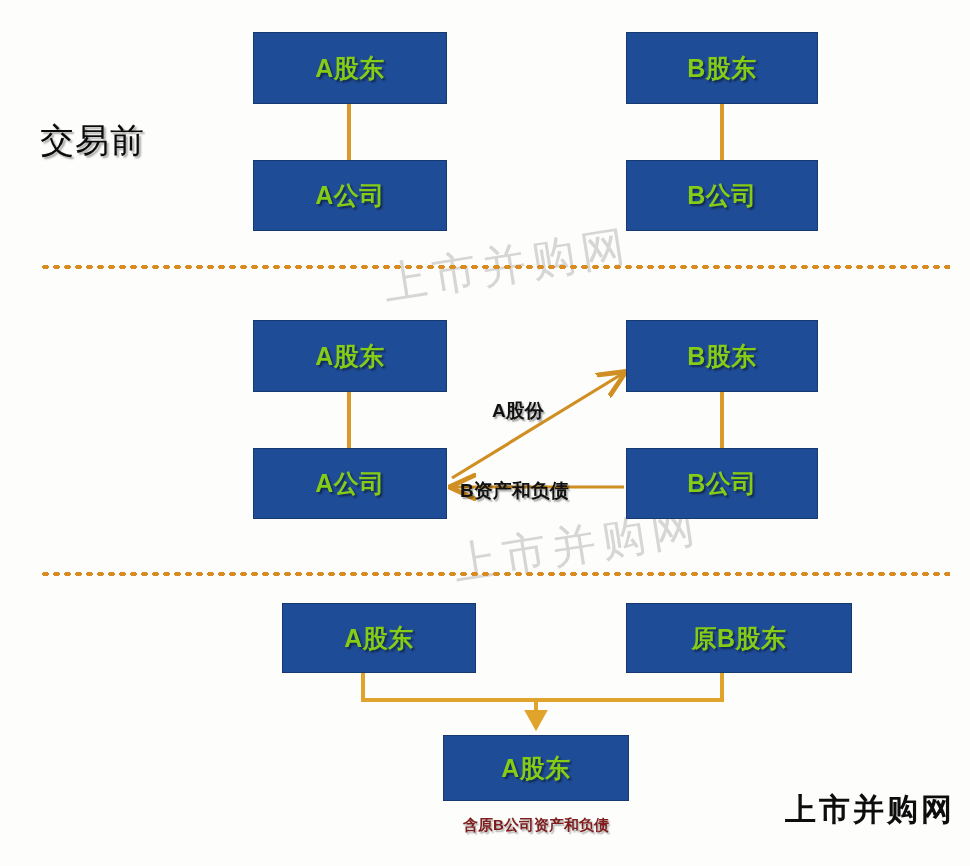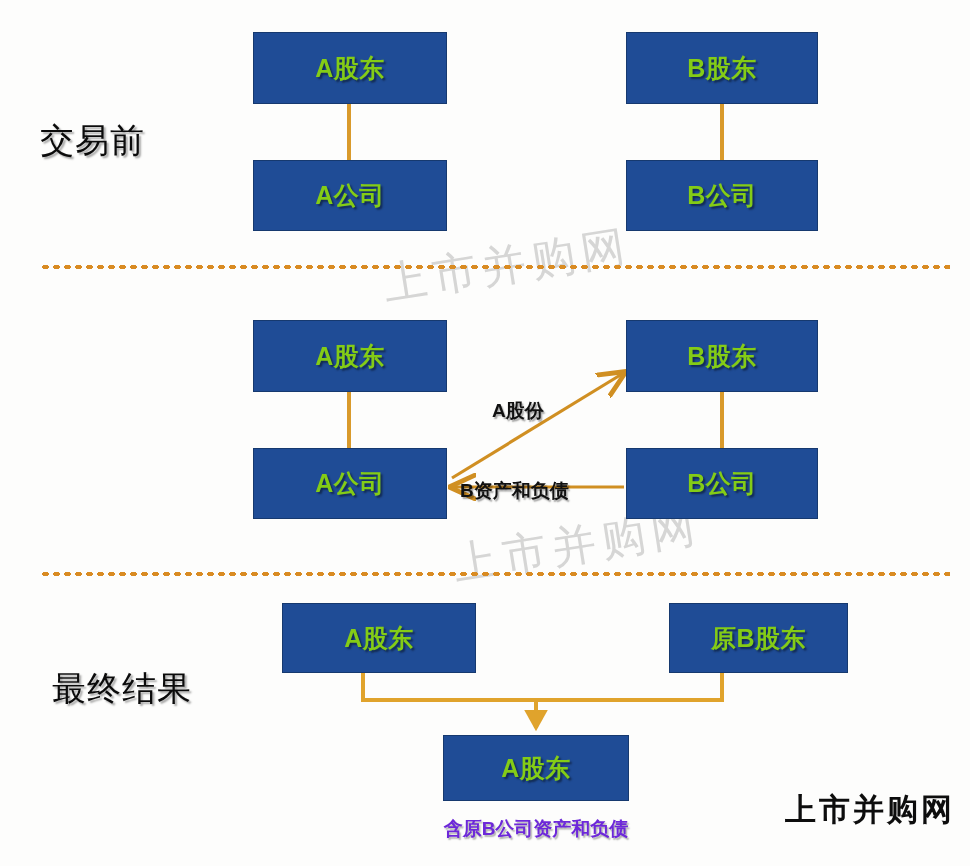--- a/index.html
+++ b/index.html
@@ -72,22 +72,22 @@
     color: #111111;
     text-shadow: 1.5px 1.5px 1.5px rgba(0,0,0,0.35);
     white-space: nowrap;
     z-index: 7;
   }
 
   
   .caption {
     position: absolute;
     font-weight: bold;
-    font-size: 19px;
-    color: #6d28d9;
+    font-size: 15px;
+    color: #7f1d1d;
     text-shadow: 1.5px 1.5px 1.5px rgba(0,0,0,0.3);
     white-space: nowrap;
     text-align: center;
     z-index: 7;
   }
 
   
   .watermark {
     position: absolute;
     color: #c9c9c9;
@@ -157,25 +157,24 @@
   <div class="vline" style="left:720px; top:392px; width:4px; height:56px;"></div>
 
   <div class="node" style="left:626px; top:448px; width:192px; height:71px;">B公司</div>
 
   <div class="arrow-label" style="left:492px; top:380px;margin-top:18px;">A股份</div>
 
   <div class="arrow-label" style="left:460px; top:478px;">B资产和负债</div>
 
   <div class="divider" style="left:40px; top:571px; width:910px;"></div>
 
-  <div class="stage-label" style="left:52px; top:666px;">最终结果</div>
 
   <div class="node" style="left:282px; top:603px; width:194px; height:70px;">A股东</div>
 
-  <div class="node" style="left:626px; top:603px; width:179px; height:70px;margin-left:43px;">原B股东</div>
+  <div class="node" style="left:626px; top:603px; width:226px; height:70px;">原B股东</div>
 
   <div class="node" style="left:443px; top:735px; width:186px; height:66px;">A股东</div>
 
   <div class="caption" style="left:403px; top:816px; width:266px;">含原B公司资产和负债</div>
 
   <div class="brand-logo" style="left:785px; top:789px;">上市并购网</div>
 
   <svg class="overlay" viewBox="0 0 970 866" xmlns="http://www.w3.org/2000/svg">
     <defs>
       <marker id="head-gold" markerWidth="9" markerHeight="9" refX="7" refY="4.5" orient="auto" markerUnits="strokeWidth">

